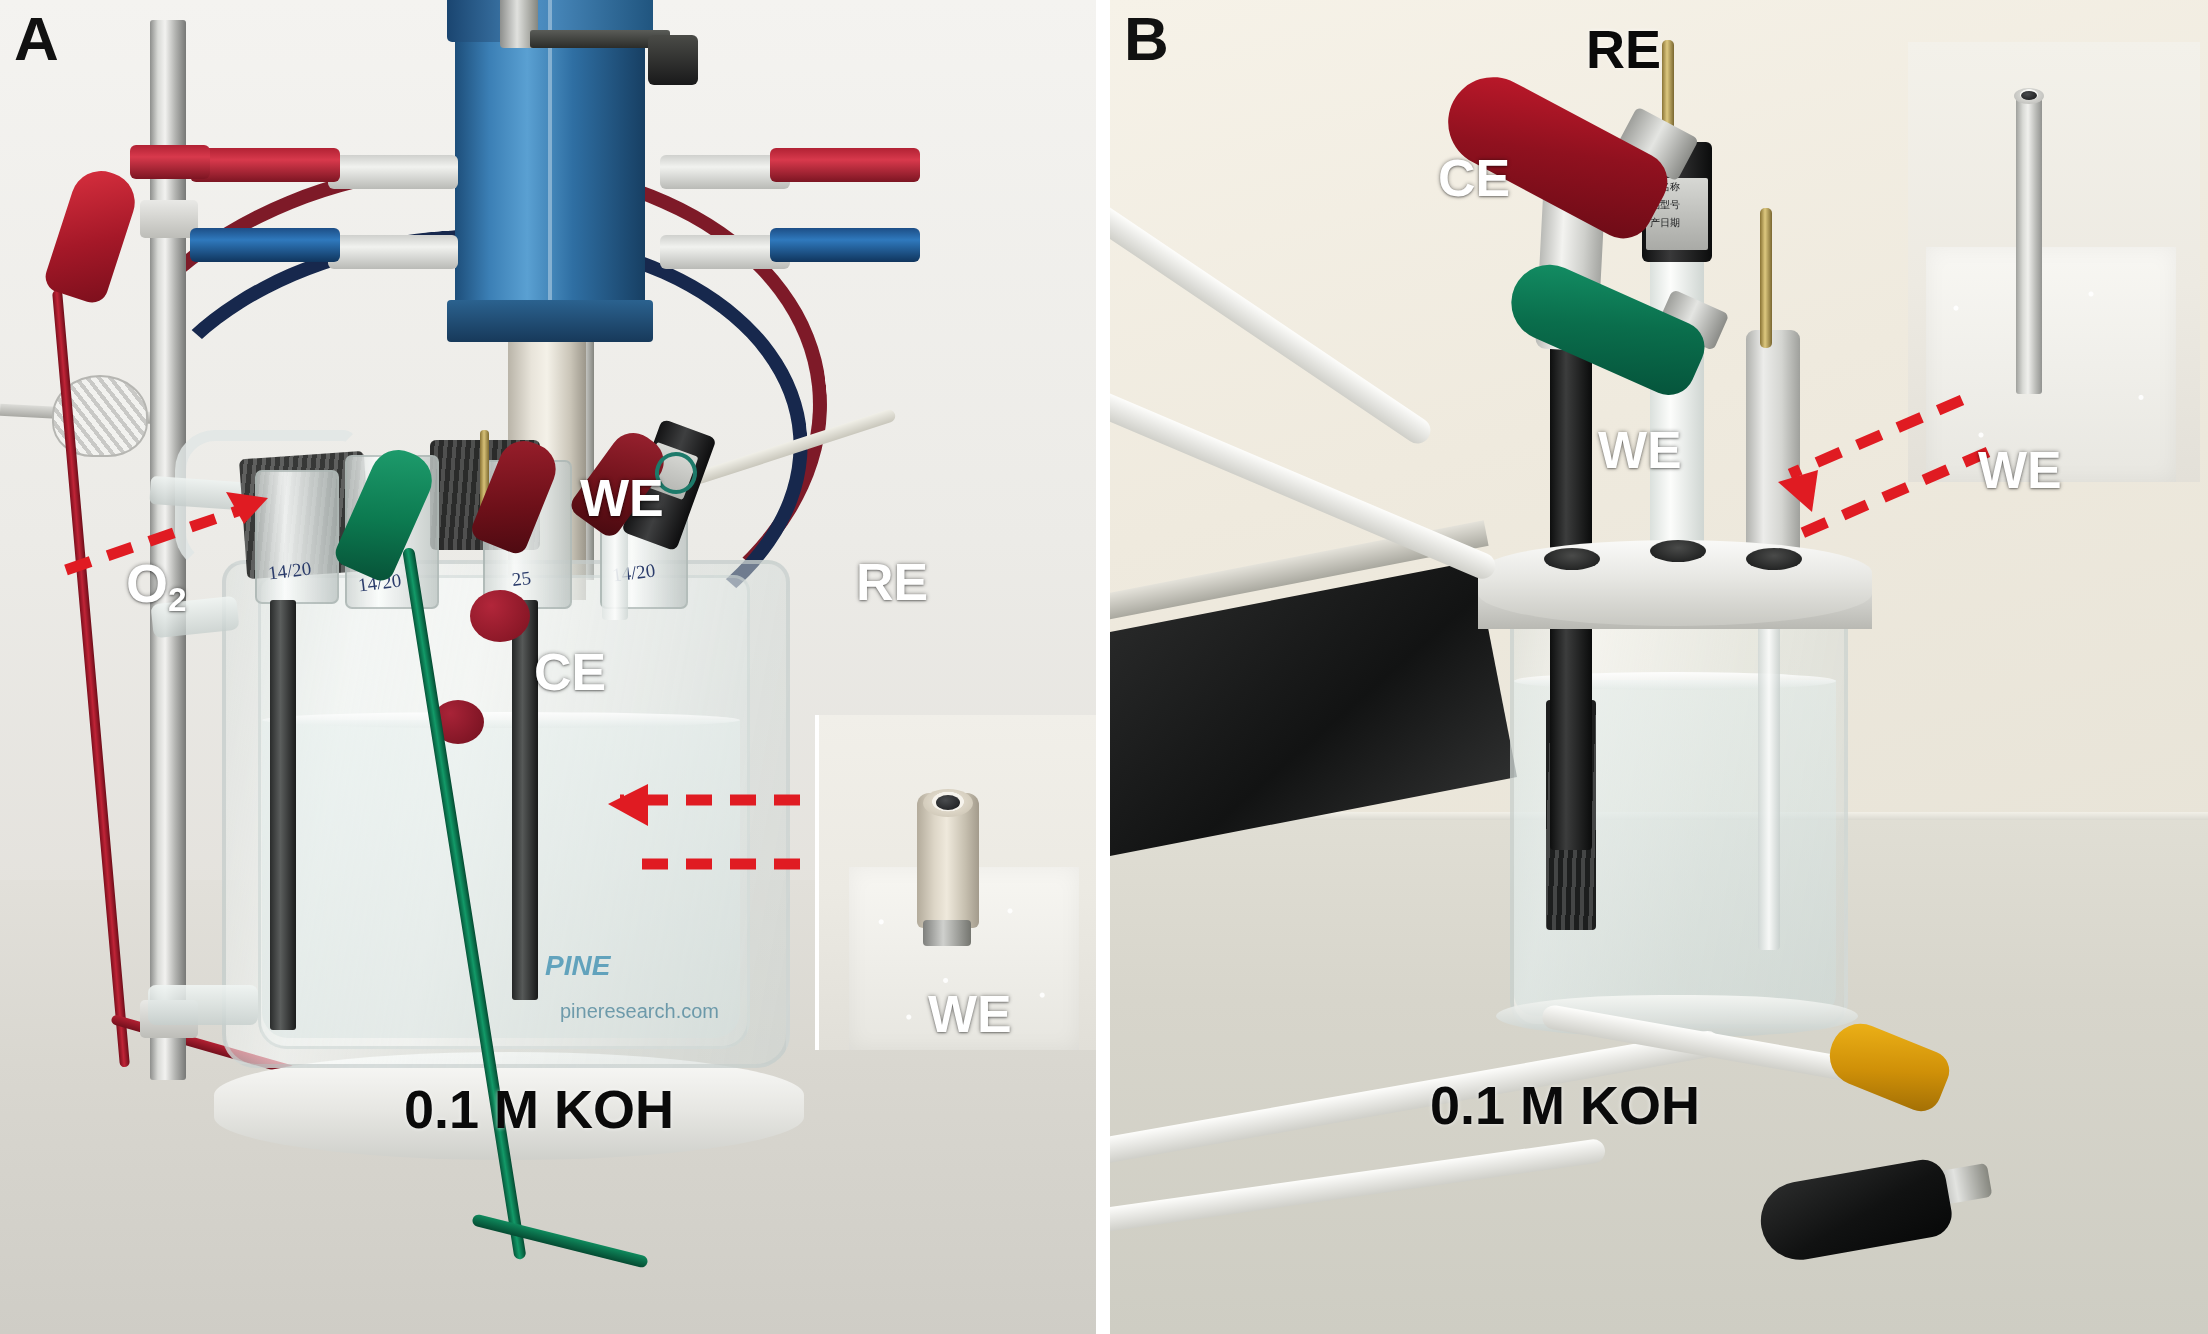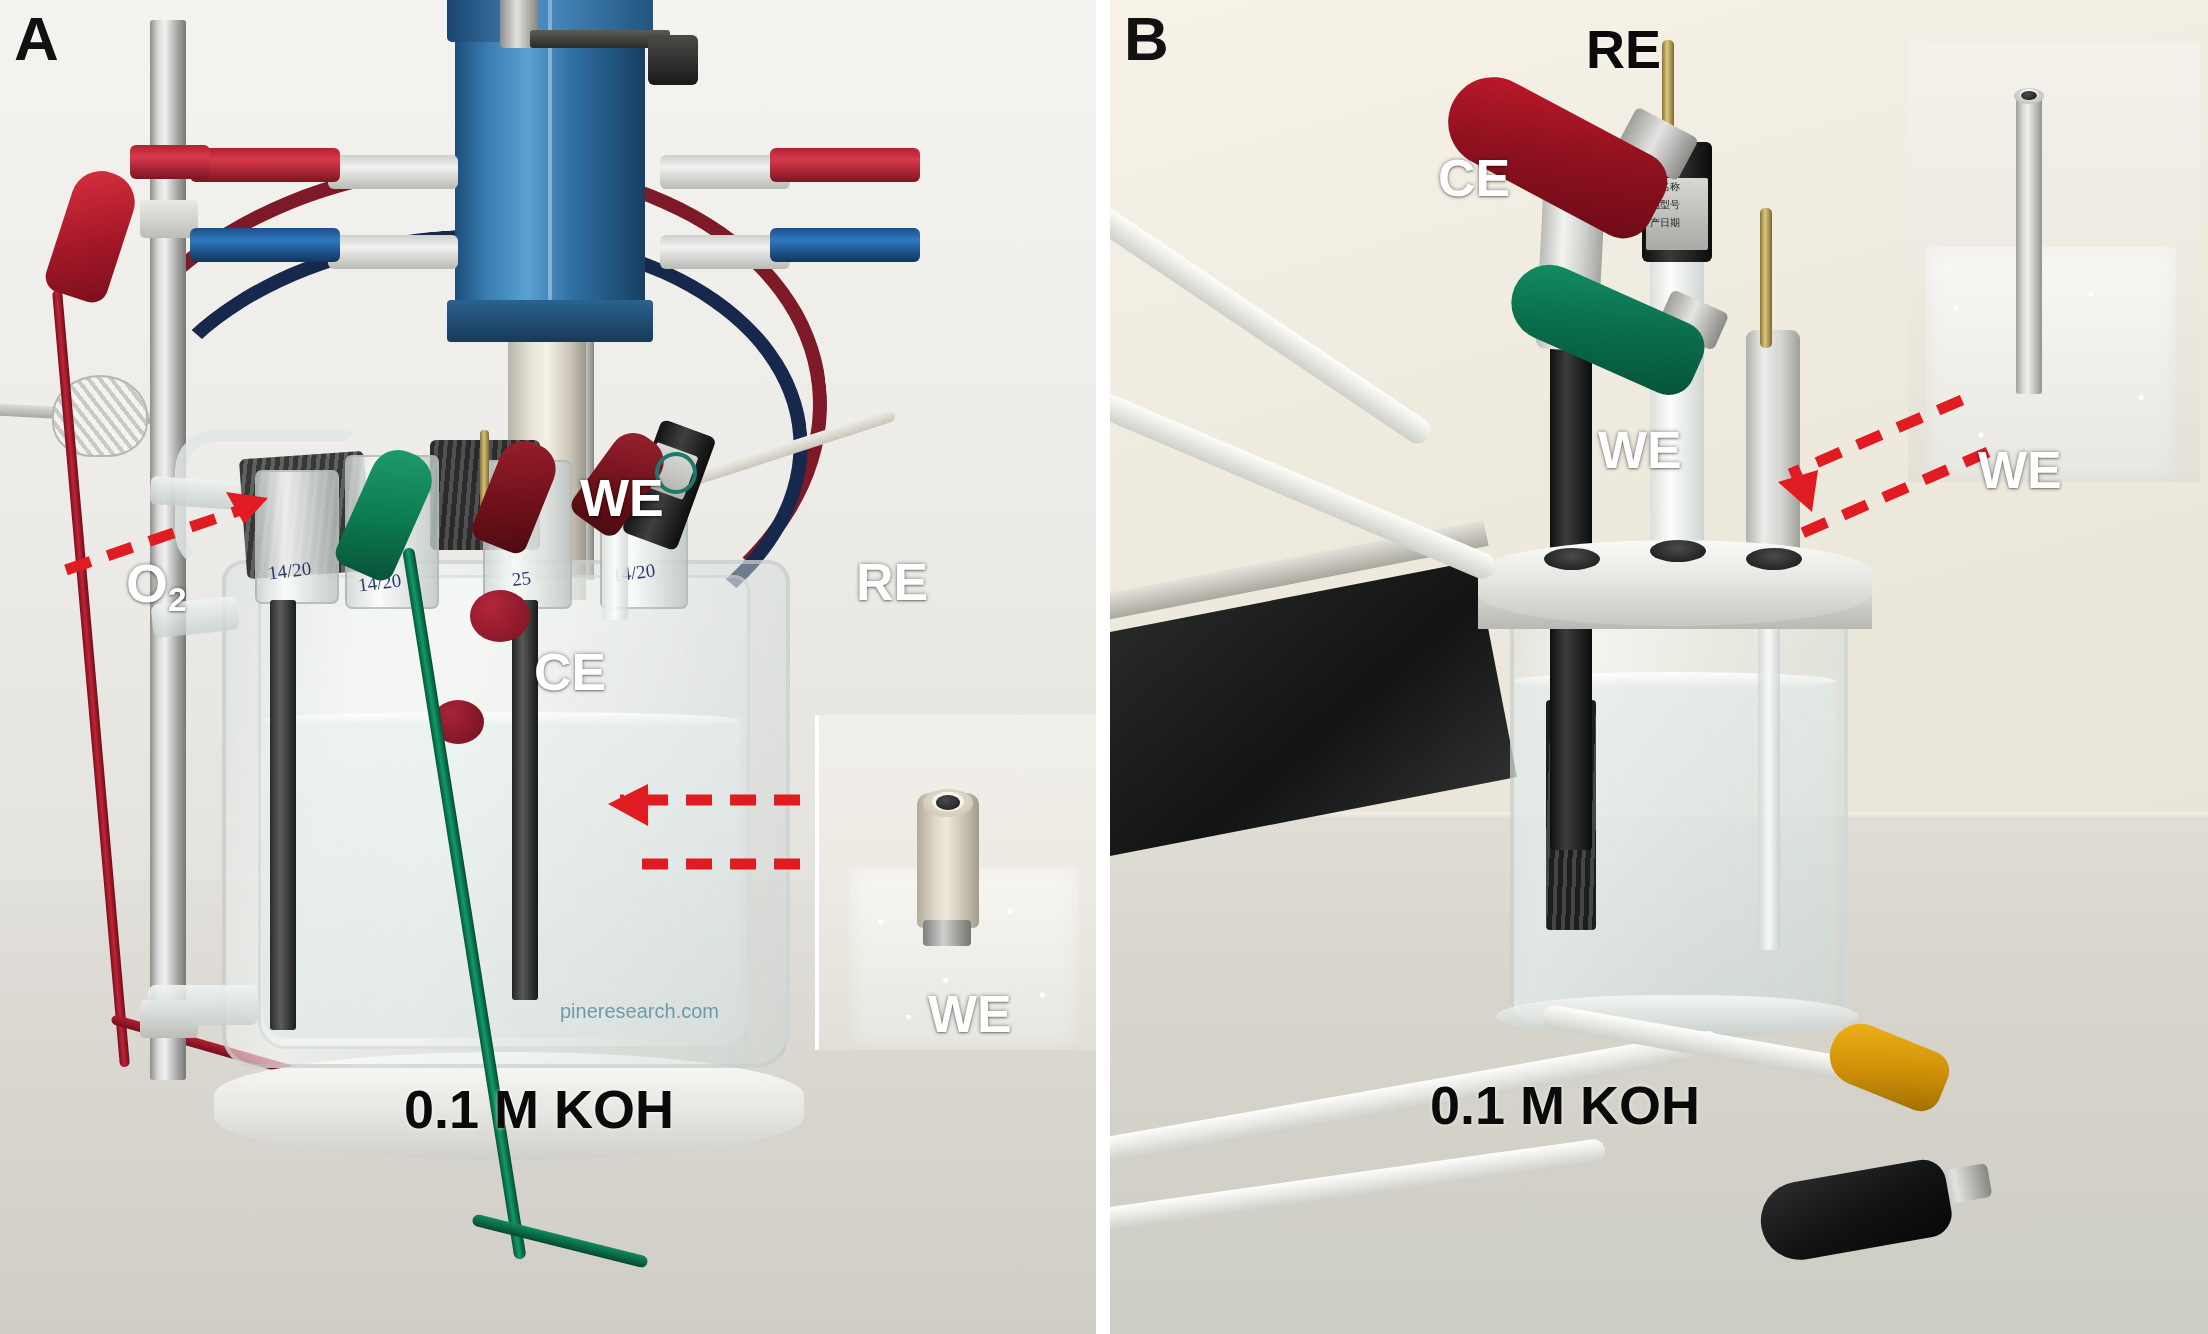--- a/index.html
+++ b/index.html
@@ -669,20 +669,21 @@
 
     <div class="a-re-glass"></div>
     <div class="a-re-body"></div>
     <div class="a-re-label"></div>
     <div class="a-re-ring"></div>
     <div class="a-re-clip"></div>
     <div class="a-re-wire"></div>
 
     <div class="a-base"></div>
 
+    <div class="a-logo">PINE</div>
     <div class="a-logo-sub">pineresearch.com</div>
 
     <div class="a-inset">
       <div class="a-inset-foam"></div>
       <div class="a-inset-rde"></div>
       <div class="a-inset-rde-face"></div>
       <div class="a-inset-rde-disk"></div>
       <div class="a-inset-rde-collar"></div>
     </div>
   </div>

